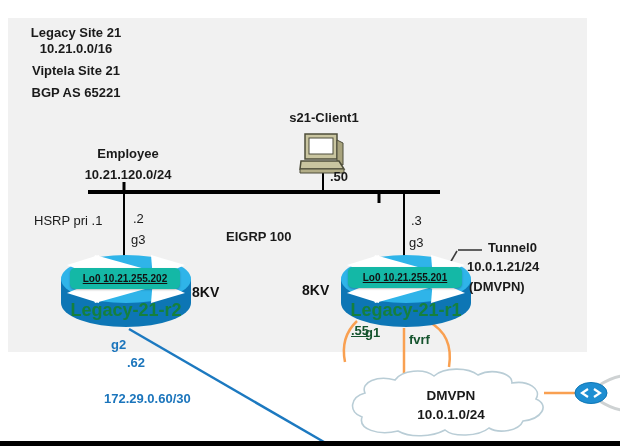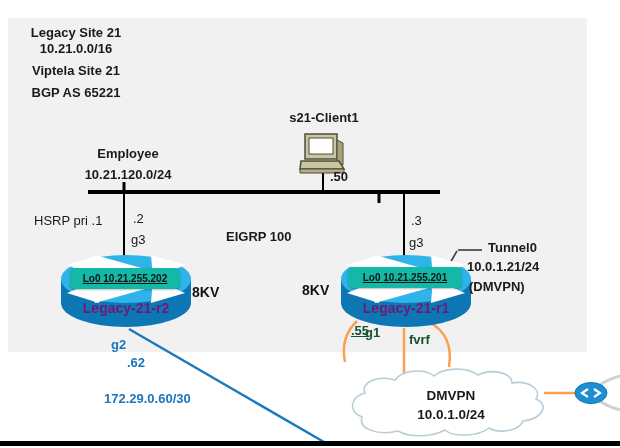--- a/index.html
+++ b/index.html
@@ -16,21 +16,21 @@
   .blue{color:#1b75bc;}
   .orange{color:#14532d;}
   .router{position:absolute;width:134px;height:80px;}
   .router .icon-svg{position:absolute;left:0;top:0;}
   .lo0-box{
     position:absolute;background:#14b8a6;border-radius:5px;height:21px;line-height:21px;
     text-align:center;font-size:10px;font-weight:bold;color:#111;
     box-shadow:0 1px 2px rgba(0,0,0,.25);
     text-decoration:underline;
   }
-  .rname{position:absolute;text-align:center;color:#701a75;font-weight:bold;font-size:14px;}
+  .rname{position:absolute;text-align:center;color:#15803d;font-weight:bold;font-size:18px;}
   .platform{position:absolute;font-weight:bold;font-size:14px;color:#111;text-align:center;}
   .semib{font-weight:bold;}
 </style>
 </head>
 <body>
 
 <div id="stage">
 
   <div class="panel"></div>
 

